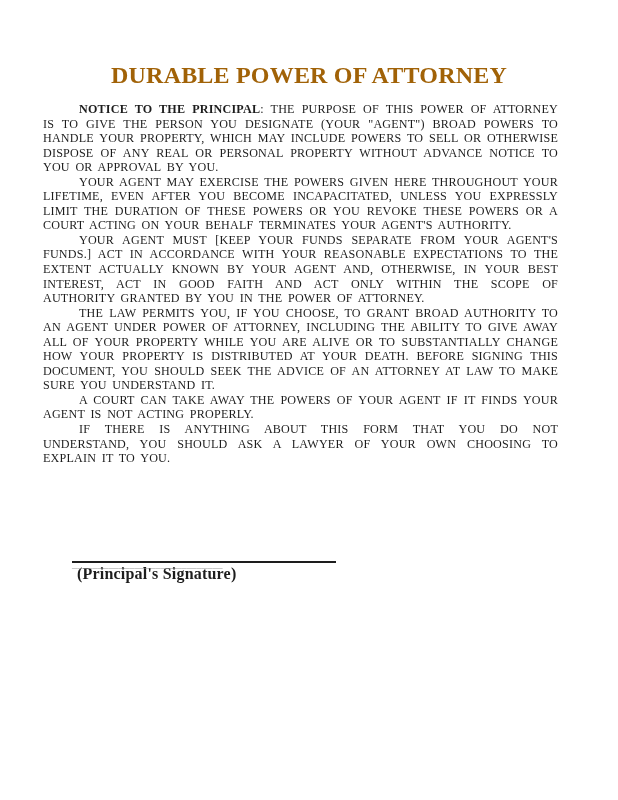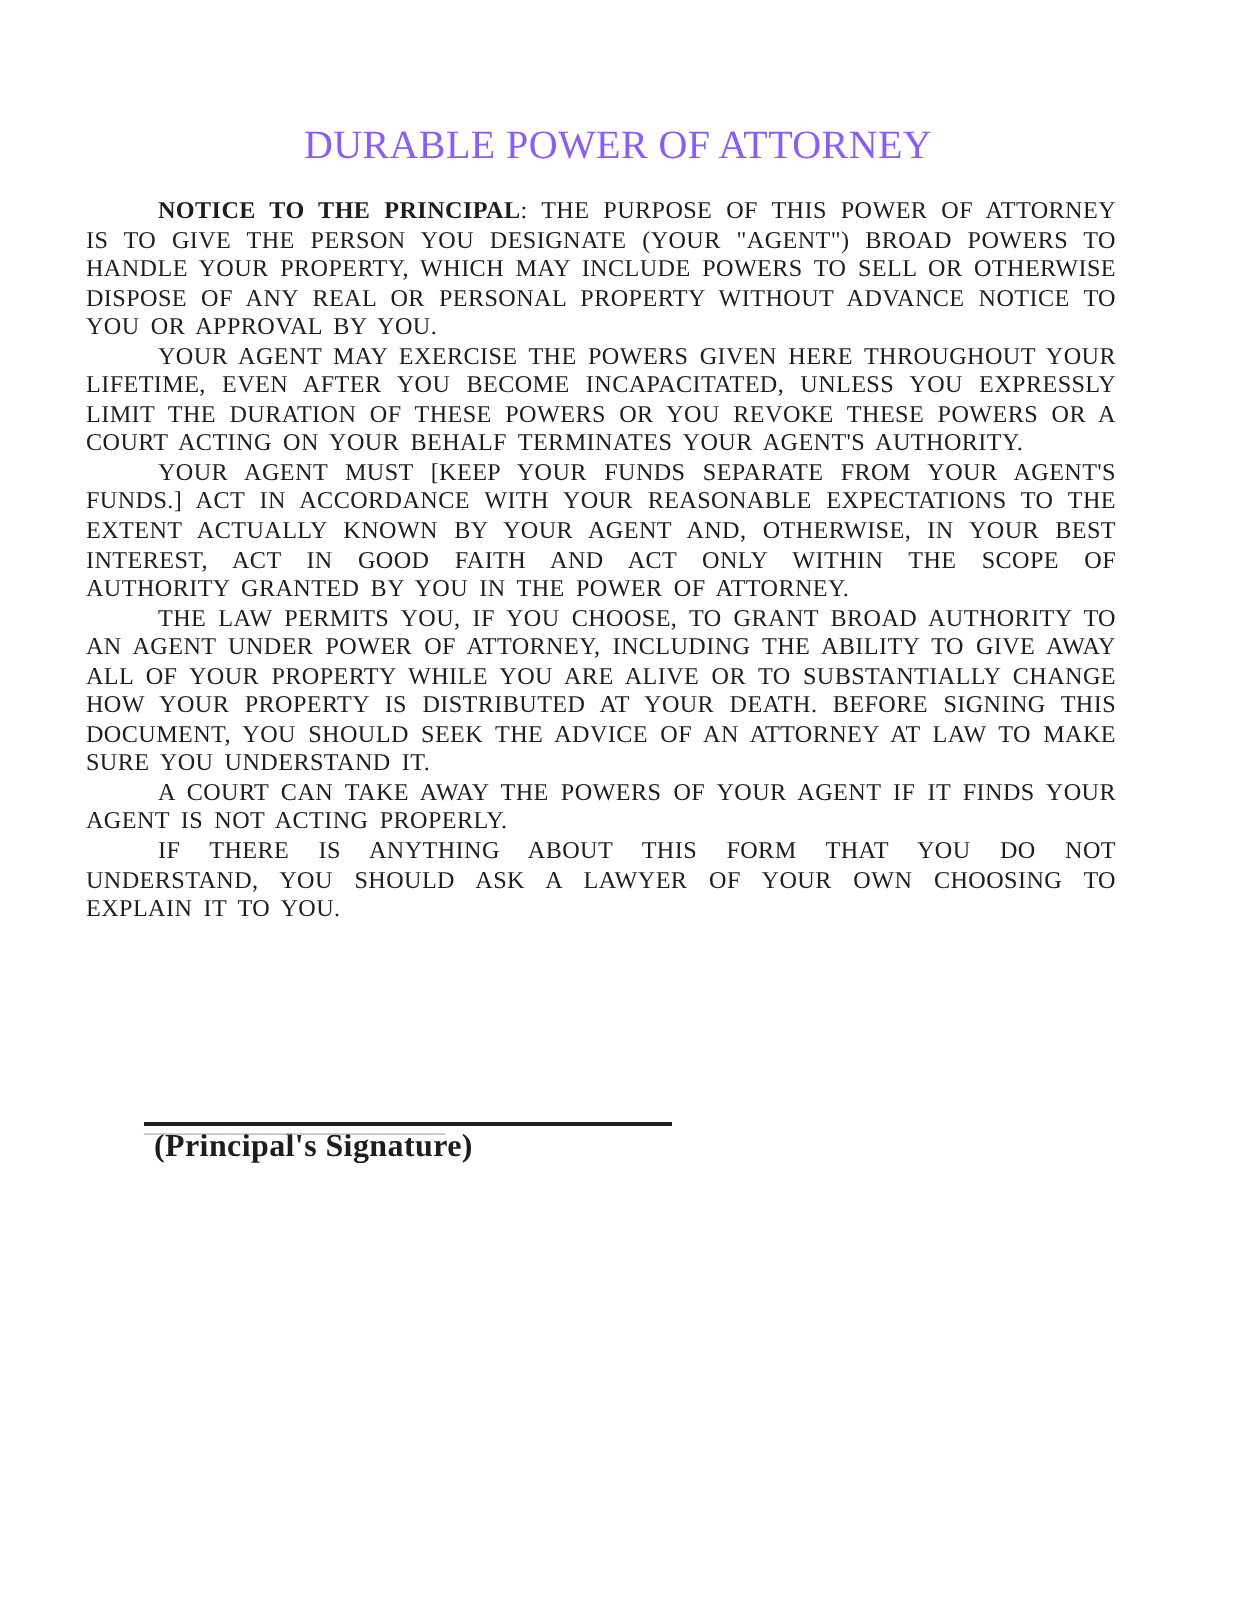--- a/index.html
+++ b/index.html
@@ -13,24 +13,24 @@
     height: 800px;
     background: #ffffff;
     font-family: "Liberation Serif", "DejaVu Serif", serif;
     color: #1d1d1d;
     overflow: hidden;
   }
   .doc-title {
     margin: 0;
     padding-top: 62px;
     text-align: center;
-    font-size: 20px;
-    font-weight: 400;
+    font-size: 24px;
+    font-weight: 700;
     letter-spacing: 0.2px;
-    color: #8b5cf6;
+    color: #a16207;
   }
   .doc-body {
     margin: 13px 60px 0 43px;
     text-align: justify;
     font-size: 12.1px;
     line-height: 14.55px;
     letter-spacing: 0.2px;
     word-spacing: 2.4px;
   }
   .doc-body p {

